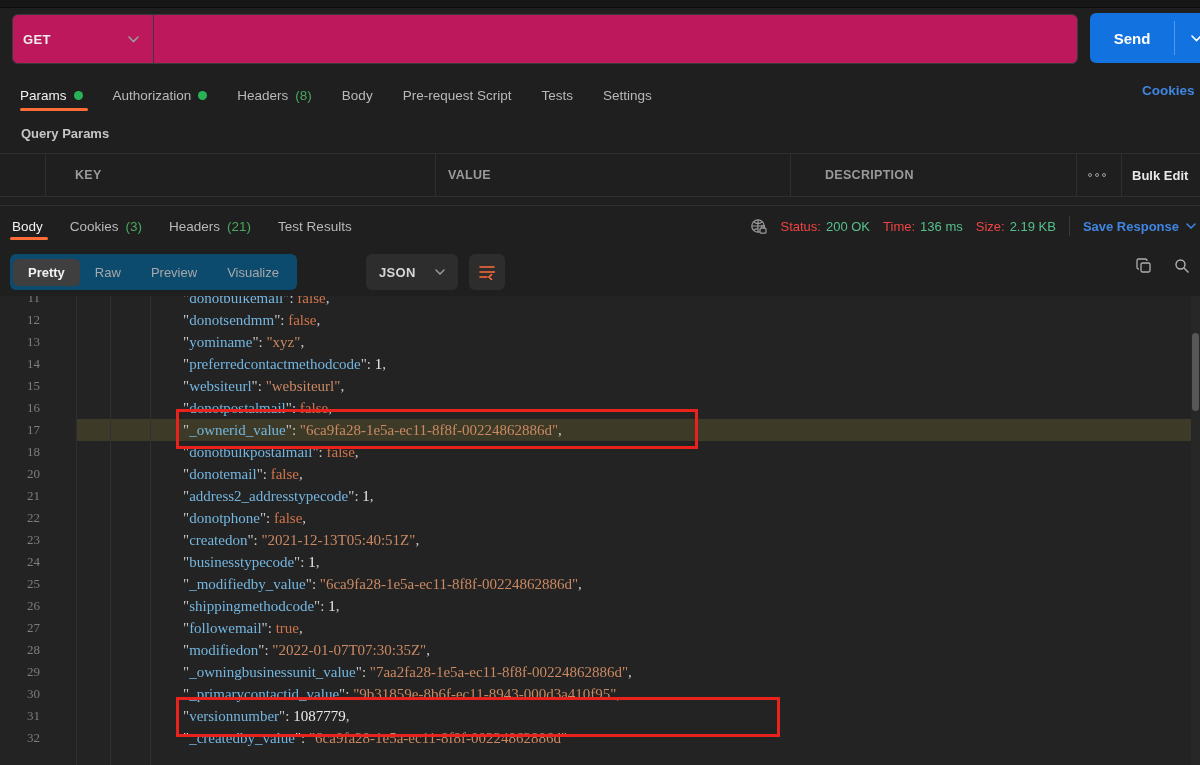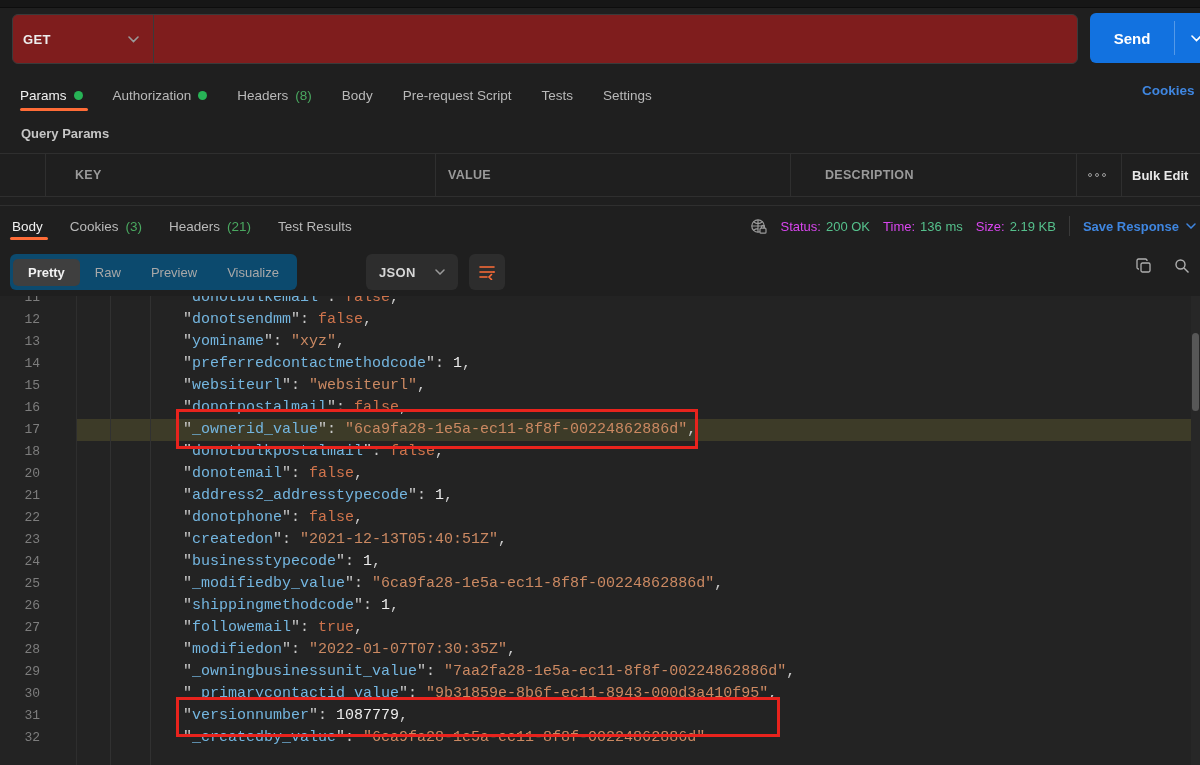--- a/index.html
+++ b/index.html
@@ -7,21 +7,21 @@
   #app {
     position:relative; width:1200px; height:765px; overflow:hidden;
     background:#1f1f1f; font-family:"Liberation Sans", sans-serif;
     color:#c8c8c8; -webkit-font-smoothing:antialiased;
   }
   
   .top-strip { position:absolute; left:0; top:0; width:1200px; height:8px; background:#161616; border-bottom:1px solid #0d0d0d; }
 
   
   .url-bar { position:absolute; left:12px; top:14px; width:1066px; height:50px;
-    background:#7f1d1d; border:1px solid #3a3a3a; border-radius:6px; display:flex; align-items:stretch; }
+    background:#be185d; border:1px solid #3a3a3a; border-radius:6px; display:flex; align-items:stretch; }
   .method-select { width:141px; display:flex; align-items:center; justify-content:space-between;
     padding:0 14px 0 10px; border-right:1px solid #3a3a3a; cursor:pointer; }
   .method-label { font-size:13px; font-weight:bold; letter-spacing:.4px; color:#ededed; }
   .url-input { flex:1; display:flex; align-items:center; padding-left:12px; font-size:14px; color:#e3e3e3; white-space:nowrap; overflow:hidden; }
   .send-btn { position:absolute; left:1090px; top:13px; width:128px; height:50px;
     background:#1272e0; border-radius:6px; display:flex; align-items:stretch; cursor:pointer; }
   .send-main { width:84px; display:flex; align-items:center; justify-content:center;
     font-size:15px; font-weight:bold; color:#ffffff; }
   .send-split { width:1px; background:rgba(255,255,255,.28); margin:8px 0; }
   .send-caret { flex:1; display:flex; align-items:center; justify-content:center; }
@@ -45,21 +45,21 @@
   .qp-more { position:absolute; left:1088px; top:0; height:100%; display:flex; align-items:center; gap:3px; cursor:pointer; }
   .qp-more i { width:4px; height:4px; border:1px solid #9a9a9a; border-radius:50%; display:block; }
   .qp-bulk { position:absolute; left:1132px; top:0; height:100%; display:flex; align-items:center;
     font-size:13px; font-weight:bold; color:#e8e8e8; cursor:pointer;text-align:center; }
 
   
   .resp-border { position:absolute; left:0; top:205px; width:1200px; height:1px; background:#2f2f2f; }
   .resp-tabs { position:absolute; left:12px; top:205px; height:42px; display:flex; align-items:center; gap:27px; }
   .resp-underline { position:absolute; left:10px; top:237px; width:38px; height:3px; background:#ff6c37; border-radius:2px; }
   .resp-meta { position:absolute; right:4px; top:205px; height:42px; display:flex; align-items:center; gap:13px; font-size:13px; }
-  .meta-label { color:#d946ef; }
+  .meta-label { color:#ef4444; }
   .meta-value { color:#55c08c; }
   .meta-group { display:flex; gap:5px; white-space:nowrap; }
   .meta-divider { width:1px; height:20px; background:#3a3a3a; }
   .save-resp { display:flex; align-items:center; gap:7px; color:#3f86e0; font-weight:bold; cursor:pointer; white-space:nowrap; }
 
   
   .view-switch { position:absolute; left:10px; top:254px; height:36px; background:#0c4a6e; border-radius:6px;
     display:flex; align-items:center; padding:3px; }
   .view-seg { padding:6px 15px; font-size:13px; color:#a8a8a8; border-radius:5px; cursor:pointer; }
   .view-seg.active { background:#3f3f3f; color:#f2f2f2; font-weight:bold; }
@@ -70,21 +70,21 @@
     display:flex; align-items:center; justify-content:center; cursor:pointer; }
   .tool-icons { position:absolute; right:10px; top:258px; display:flex; gap:22px; align-items:center; }
   .tool-icons .icon-btn { cursor:pointer; display:flex; }
 
   
   .editor { position:absolute; left:0; top:296px; width:1200px; height:469px; background:#232323; overflow:hidden; }
   .gutter-border { position:absolute; left:76px; top:0; bottom:0; width:1px; background:#2e2e2e; }
   .indent-guide { position:absolute; top:0; bottom:0; width:1px; background:#313131; }
   .hl-row { position:absolute; left:77px; top:123px; width:1115px; height:22px; background:#3d3b28; }
   #code-lines { position:absolute; left:0; top:-9px; width:1200px; }
-  .line { display:flex; height:22px; font-family:Liberation Mono, monospace; font-size:15px; line-height:22px; white-space:pre;align-items:flex-end; }
+  .line { display:flex; height:22px; font-family:Liberation Serif, serif; font-size:15px; line-height:22px; white-space:pre;align-items:flex-end; }
   .ln { width:76px; padding-right:36px; text-align:right; color:#7d7d7d; font-size:13px; flex:none; }
   .code { padding-left:107px; }
   .q,.p { color:#c9c9c9; }
   .k { color:#74b6e0; }
   .s { color:#cb8962; }
   .b { color:#d0744c; }
   .n { color:#ececec; }
   .red-box { position:absolute; border:3px solid #e8231d; z-index:5; }
   .red-box.box1 { left:176px; top:113px; width:522px; height:40px; }
   .red-box.box2 { left:176px; top:401px; width:604px; height:40px; }

